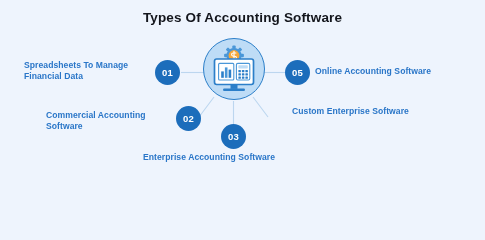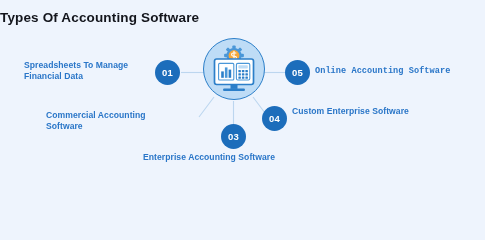--- a/index.html
+++ b/index.html
@@ -19,21 +19,21 @@
     height: 179px;
     background: #eef4fd;
   }
 
   
   .title {
     position: absolute;
     left: 0;
     top: 10px;
     width: 485px;
-    text-align: left;
+    text-align: center;
     font-size: 13.5px;
     font-weight: bold;
     color: #13151c;
     letter-spacing: 0.15px;
   }
 
   
   .connectors {
     position: absolute;
     left: 0;
@@ -116,21 +116,20 @@
     left: 292px;
     top: 106px;
     width: 130px;
     text-align: left;
   }
   .label-05 {
     left: 315px;
     top: 66px;
     width: 160px;
     text-align: left;
-    font-family: Liberation Mono, monospace;
   }
 </style>
 </head>
 <body>
 
 <div id="infographic">
 
   <div class="title">Types Of Accounting Software</div>
 
   <svg class="connectors" viewBox="0 0 485 179">
@@ -193,23 +192,23 @@
           <rect x="42.4" y="38.5" width="2.5" height="2.3" rx="0.5"></rect>
         </g>
       </g>
     </svg>
   </div>
 
   <div class="label label-01">Spreadsheets To Manage Financial Data</div>
   <div class="badge badge-01">01</div>
 
   <div class="label label-02">Commercial Accounting Software</div>
+  <div class="badge badge-02">02</div>
 
   <div class="badge badge-03">03</div>
   <div class="label label-03">Enterprise Accounting Software</div>
 
-  <div class="badge badge-04">04</div>
   <div class="label label-04">Custom Enterprise Software</div>
 
   <div class="badge badge-05">05</div>
   <div class="label label-05">Online Accounting Software</div>
 
 </div>
 
 </body></html>

